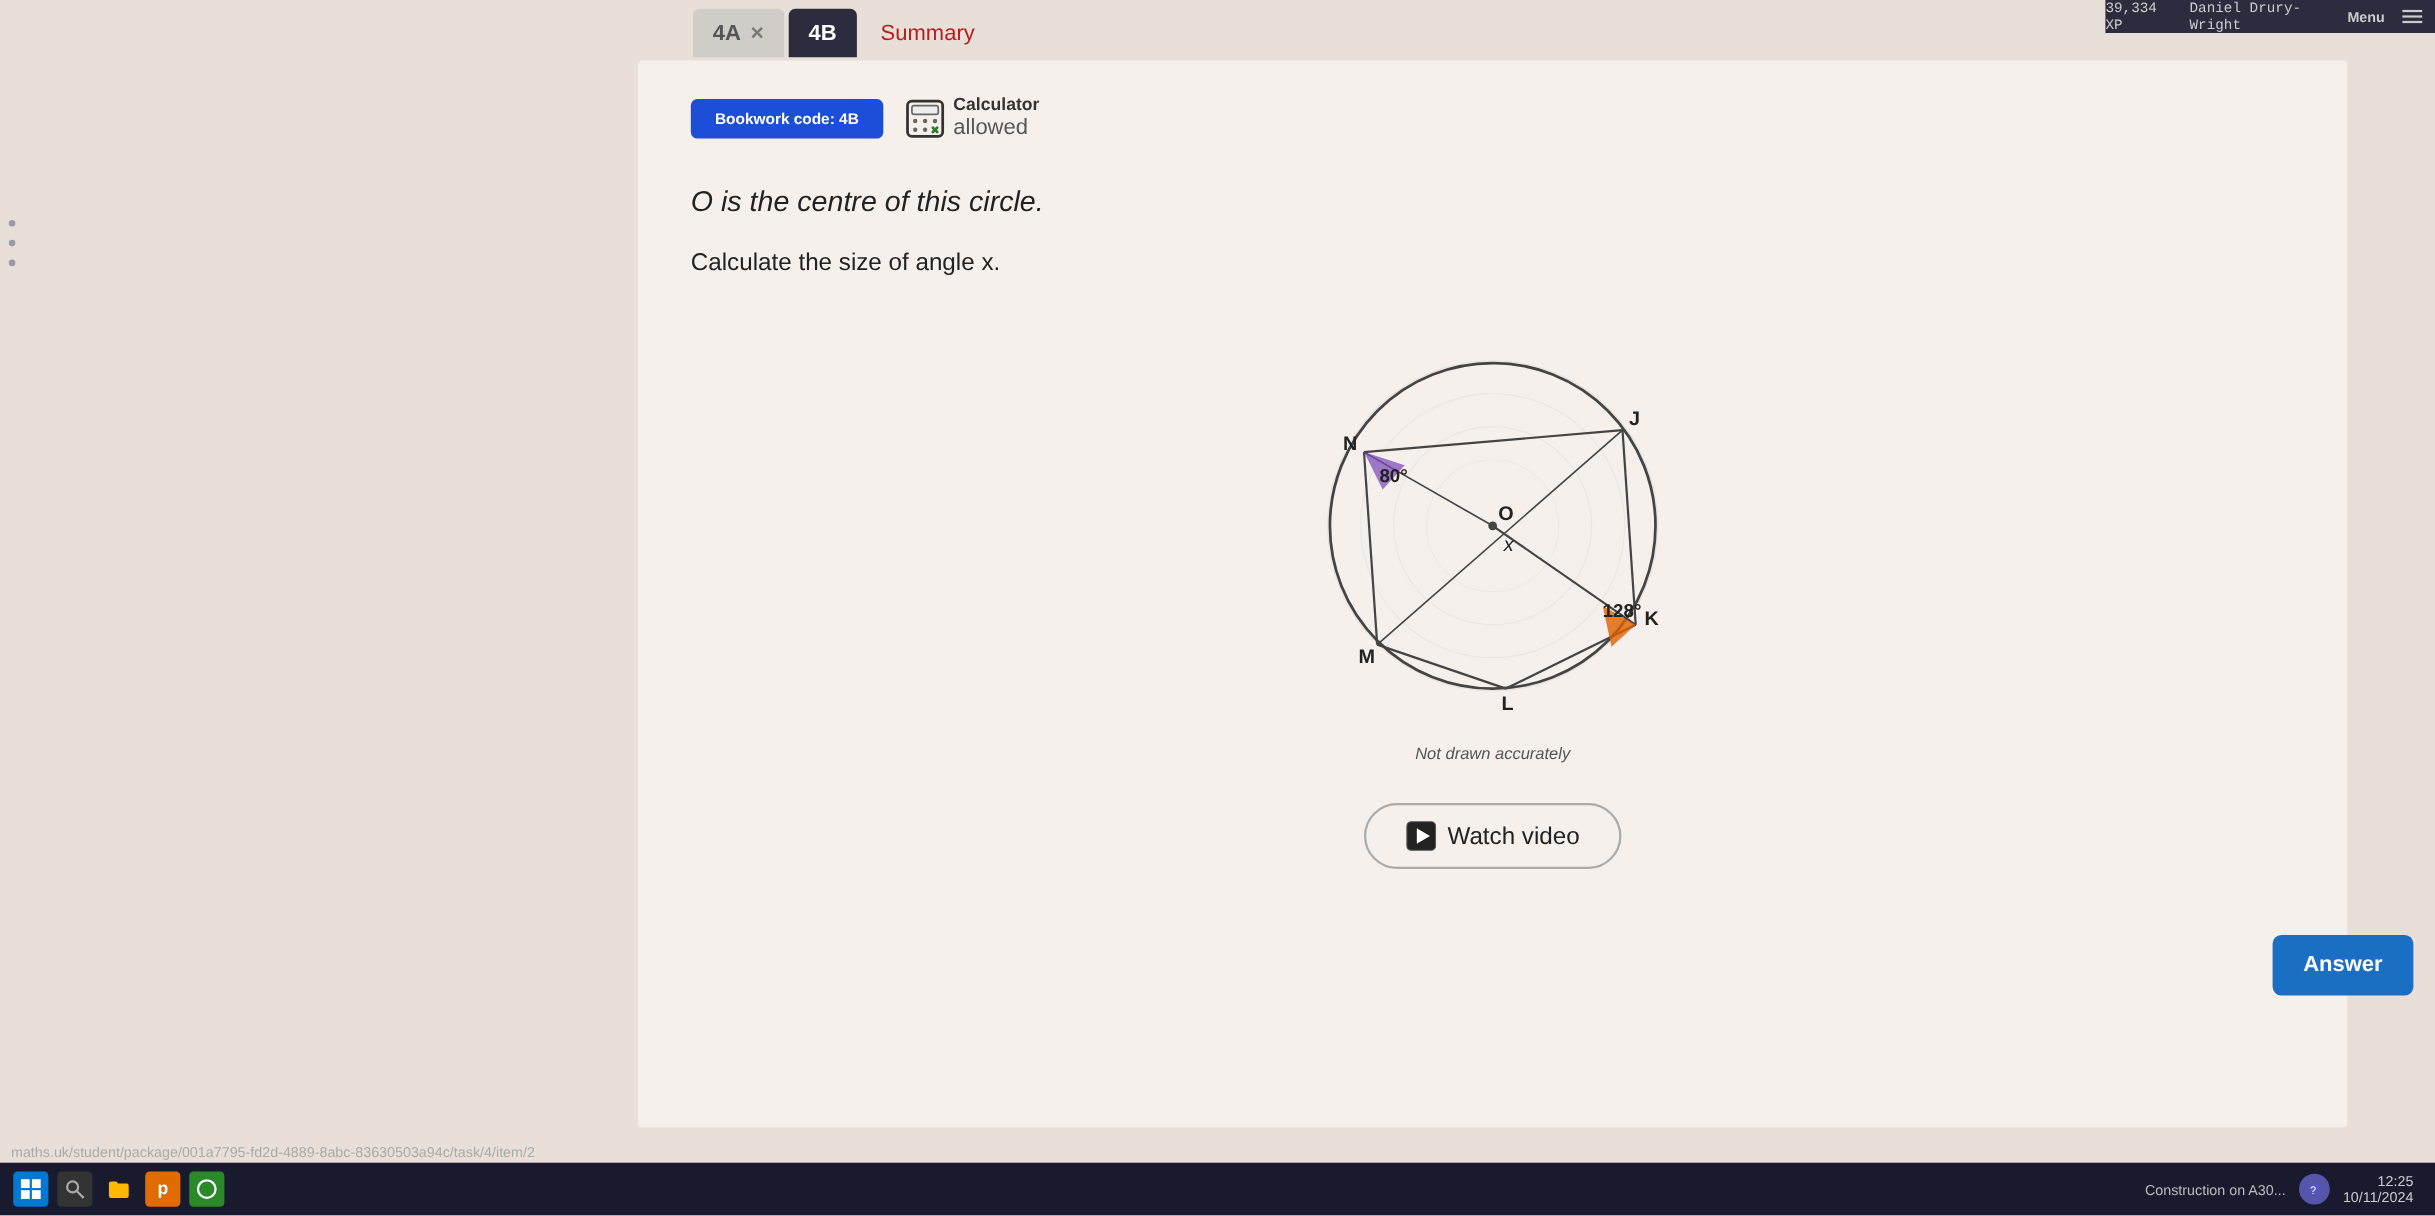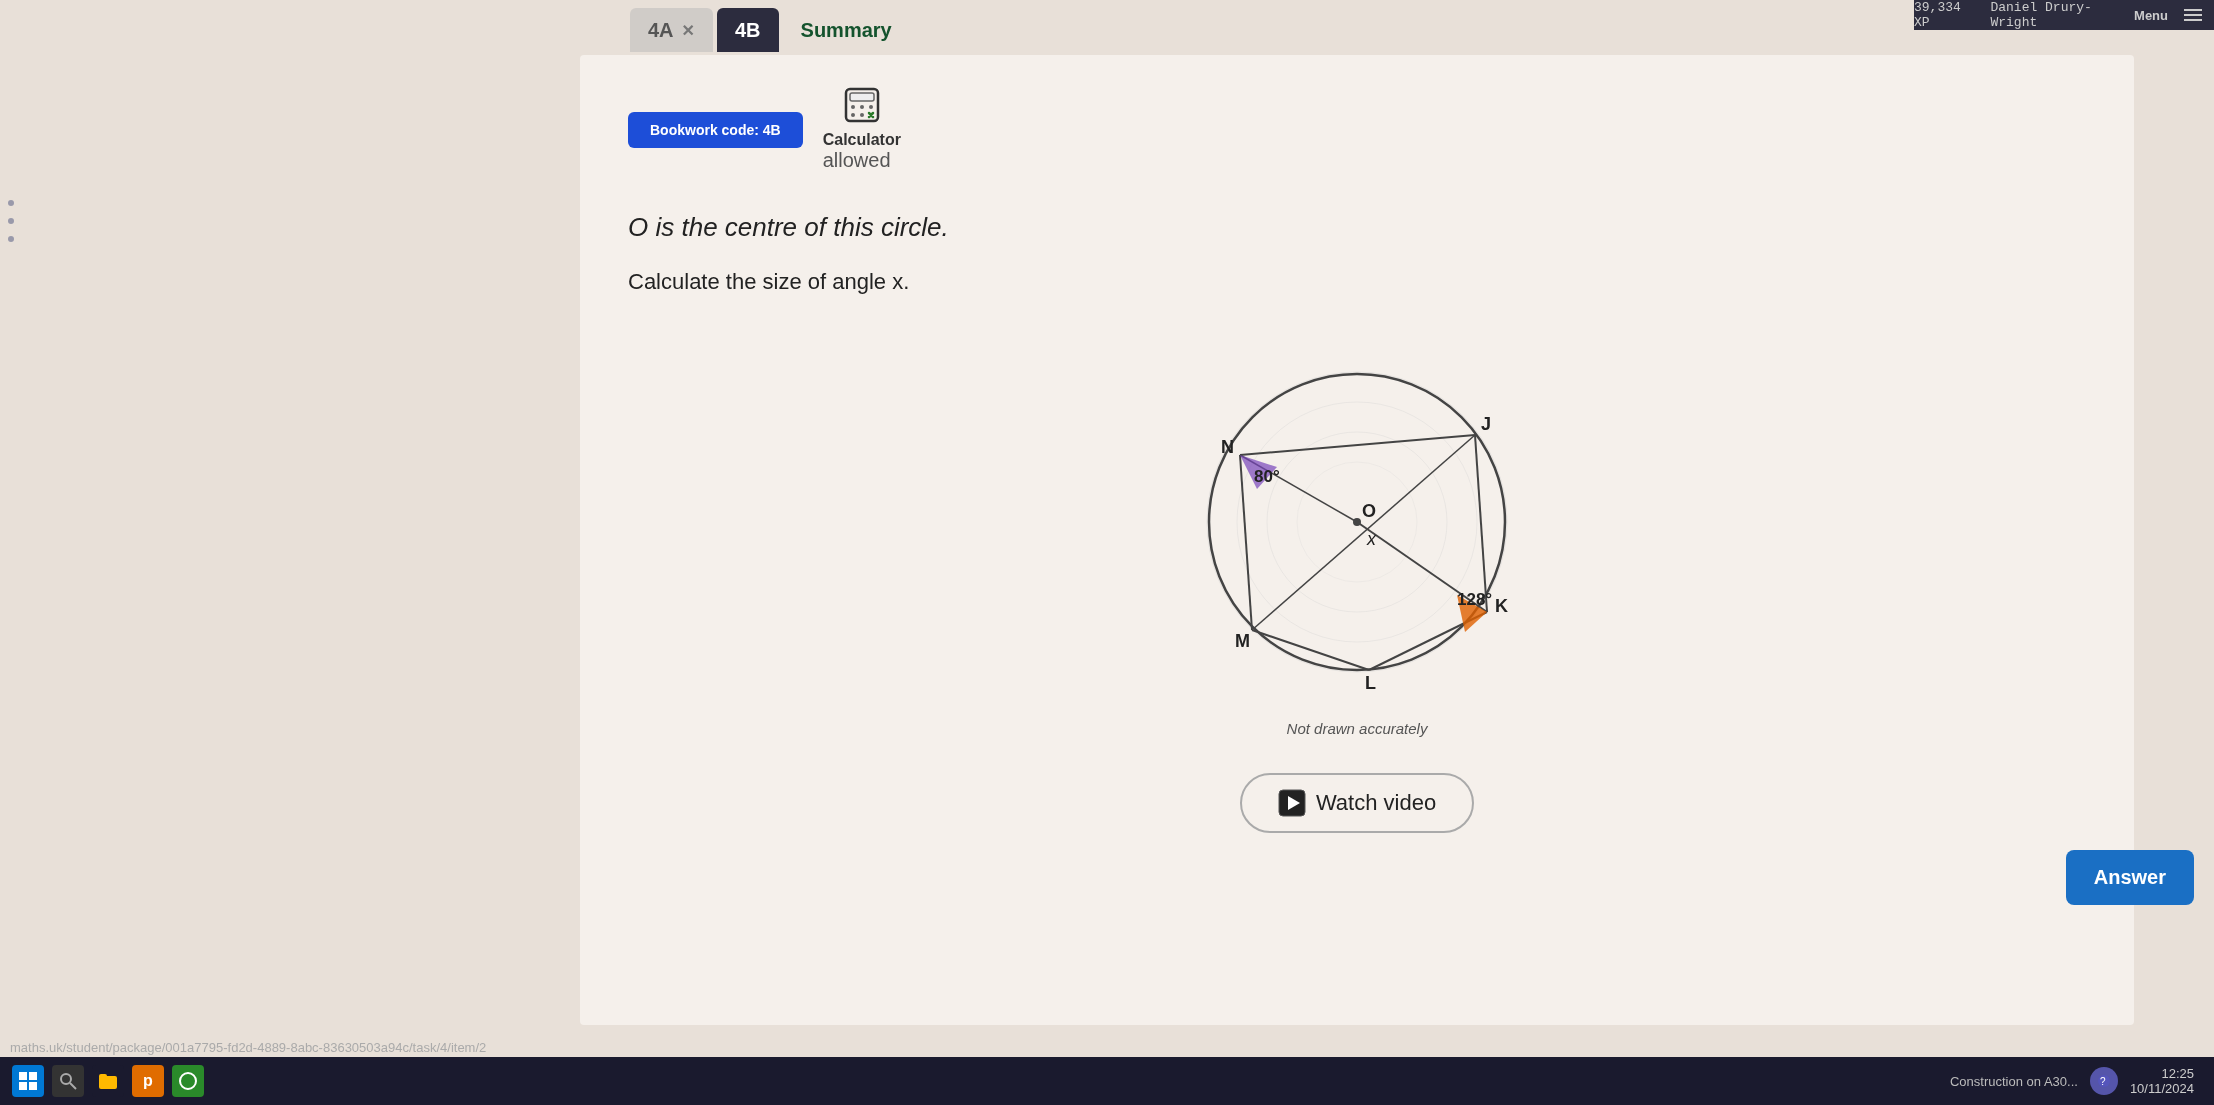--- a/index.html
+++ b/index.html
@@ -81,22 +81,22 @@
       color: #777;
     }
 
     .tab-4b {
       background: #2c2c3e;
       color: #fff;
     }
 
     .tab-summary {
       background: #e8e0d8;
-      color: #14532d;
-      font-weight: 700;
+      color: #b91c1c;
+      font-weight: 400;
     }
 
     
     .main-content {
       position: absolute;
       top: 55px;
       left: 580px;
       right: 80px;
       bottom: 80px;
       background: #f5f0eb;
@@ -120,21 +120,20 @@
       font-size: 14px;
       font-weight: 600;
     }
 
     .calculator-info {
       display: flex;
       align-items: center;
       gap: 8px;
       font-size: 16px;
       color: #333;
-      flex-direction: column;
     }
 
     .calc-icon {
       width: 36px;
       height: 36px;
     }
 
     
     .question-text {
       font-size: 26px;

